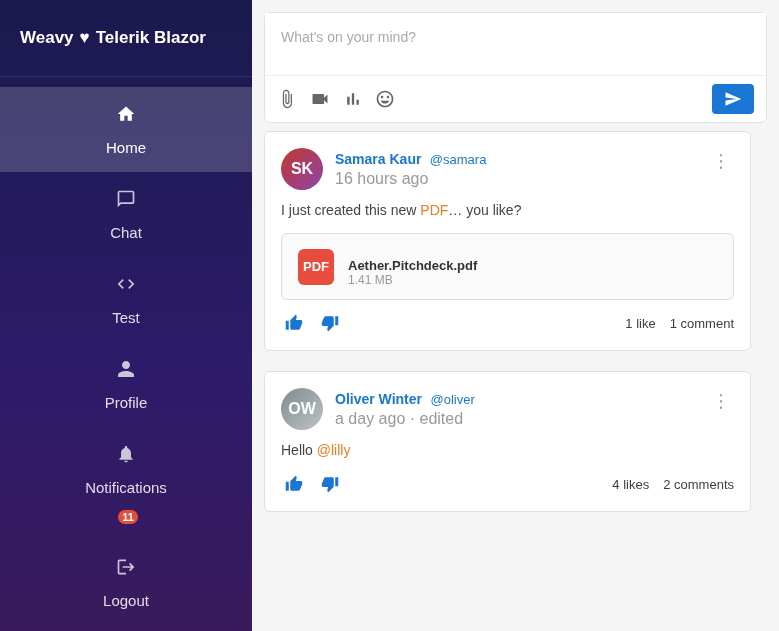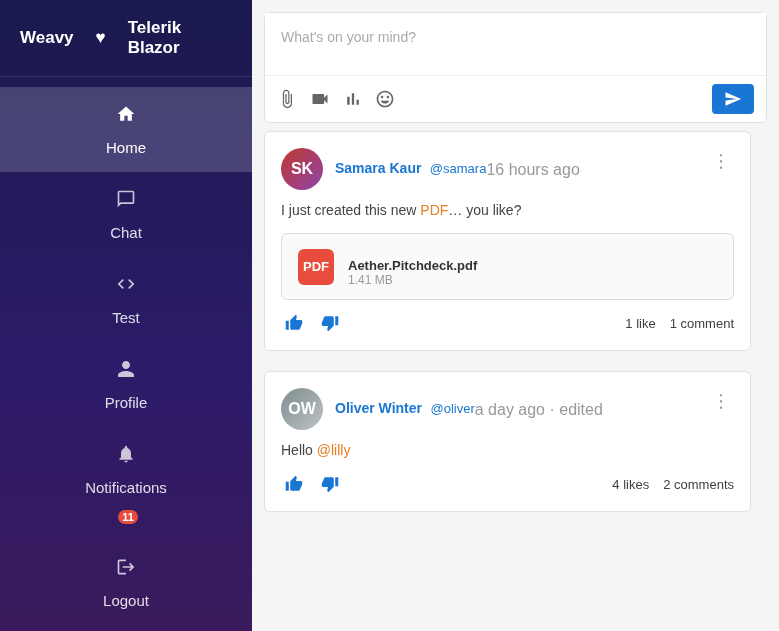--- a/index.html
+++ b/index.html
@@ -15,27 +15,27 @@
     
     .sidebar {
       width: 252px;
       min-width: 252px;
       background: linear-gradient(180deg, #1a1a4e 0%, #2d1b69 60%, #3a1a5c 100%);
       display: flex;
       flex-direction: column;
       color: white;
     }
     .sidebar-title {
-      padding: 18px 20px;
+      padding: 28px 20px;
       font-size: 17px;
       font-weight: 600;
       color: white;
       display: flex;
       align-items: center;
-      gap: 22px;
+      gap: 6px;
       border-bottom: 1px solid rgba(255,255,255,0.1);
     }
     .sidebar-title .heart {
       color: white;
     }
     .sidebar-nav {
       display: flex;
       flex-direction: column;
       padding: 10px 0;
     }
@@ -173,21 +173,21 @@
       font-weight: 700;
       font-size: 16px;
       color: white;
     }
     .avatar-samara {
       background: linear-gradient(135deg, #c0392b, #8e44ad);
     }
     .avatar-oliver {
       background: linear-gradient(135deg, #7f8c8d, #95a5a6);
     }
-    .post-meta { display: flex; flex-direction: row; }
+    .post-meta { display: flex; flex-direction: column; }
     .post-author-name {
       font-size: 14px;
       font-weight: 600;
       color: #1976d2;
     }
     .post-author-handle {
       font-size: 13px;
       color: #1976d2;
       font-weight: 400;
     }

